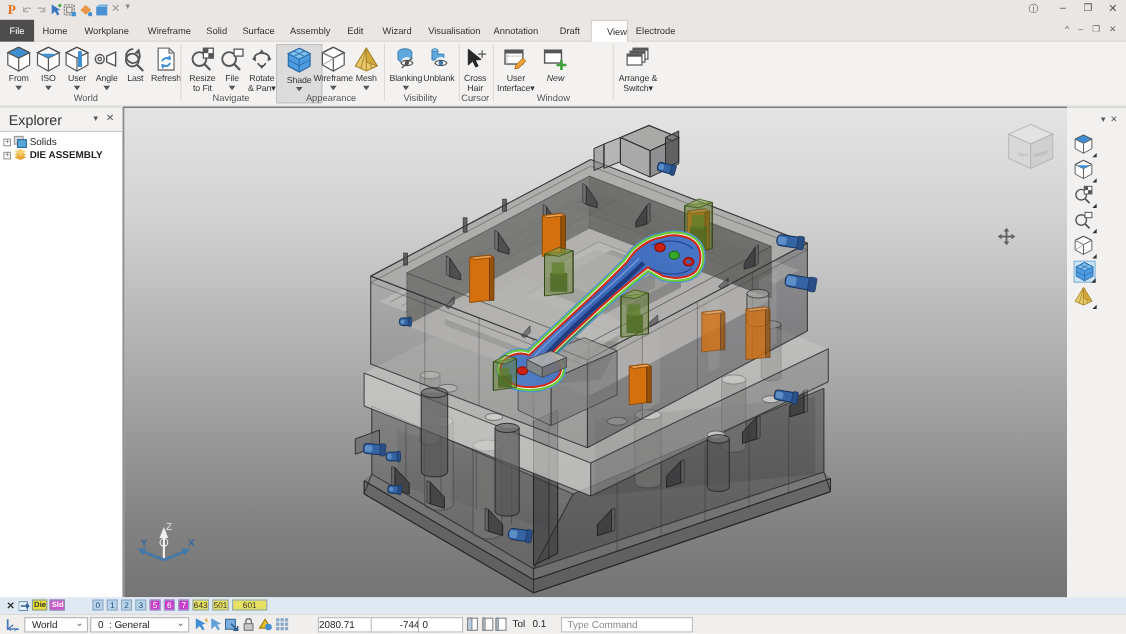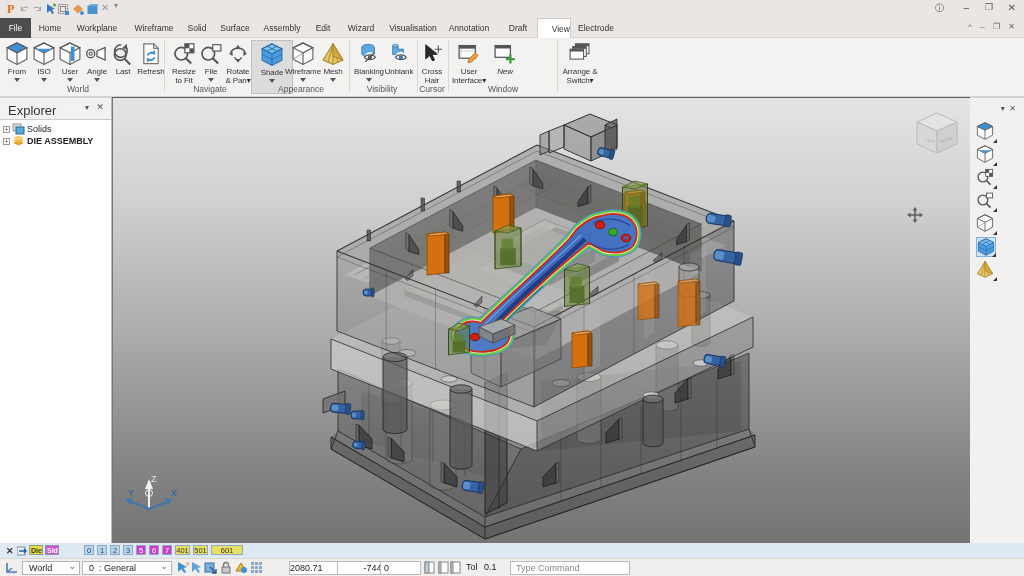--- a/index.html
+++ b/index.html
@@ -666,21 +666,21 @@
       </svg>
       <span class="lvb" style="left:29px;width:14px;text-align:center;background:#e8e030;color:#333;overflow:hidden">Die</span>
       <span class="lvb" style="left:45px;width:14px;text-align:center;background:#d050d0;color:#fff;overflow:hidden">Sld</span>
       <span class="lvn" style="left:84px;width:10px;background:#b8d4ea;color:#1a4a7a">0</span>
       <span class="lvn" style="left:97px;width:10px;background:#b8d4ea;color:#1a4a7a">1</span>
       <span class="lvn" style="left:110px;width:10px;background:#b8d4ea;color:#1a4a7a">2</span>
       <span class="lvn" style="left:123px;width:10px;background:#b8d4ea;color:#1a4a7a">3</span>
       <span class="lvn" style="left:136px;width:10px;background:#cc3ccc;color:#fff">5</span>
       <span class="lvn" style="left:149px;width:10px;background:#cc3ccc;color:#fff">6</span>
       <span class="lvn" style="left:162px;width:10px;background:#cc3ccc;color:#fff">7</span>
-      <span class="lvn" style="left:175px;width:15px;background:#e8e060;color:#333">401</span>
+      <span class="lvn" style="left:175px;width:15px;background:#e8e060;color:#333">643</span>
       <span class="lvn" style="left:193px;width:15px;background:#e8e060;color:#333">501</span>
       <span class="lvn" style="left:211px;width:32px;background:#e8e060;color:#333">601</span>
     </div>
 <div class="status">
       <svg width="14" height="13" viewBox="0 0 14 13" style="position:absolute;left:5px;top:3px">
         <path d="M2 1 L2 10 L12 10" stroke="#4878b8" stroke-width="1.6" fill="none"></path>
         <path d="M2 10 L7 6" stroke="#4878b8" stroke-width="1.2"></path>
         <path d="M4 11.8 L7 9 L9 12" stroke="#88a8d0" stroke-width="1" fill="none"></path>
       </svg>
       <div class="combo" style="left:22px;width:58px"><span style="margin-left:6px">World</span><span class="dd">⌄</span></div>

